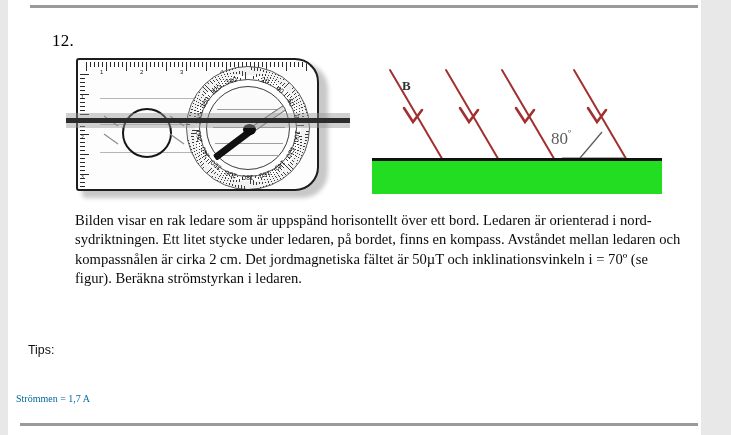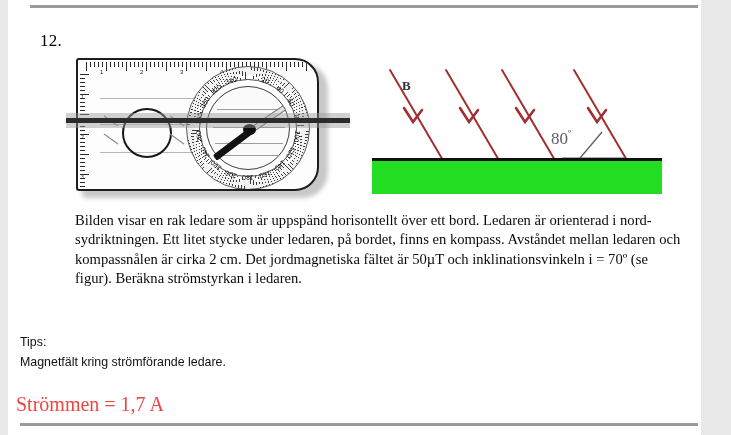--- a/index.html
+++ b/index.html
@@ -39,21 +39,21 @@
     left: 12px;
     top: 423px;
     width: 678px;
     height: 3px;
     background: #9a9a9a;
   }
 
   
   .item-number {
     position: absolute;
-    left: 32px;
+    left: 44px;
     top: 31px;
     font-size: 17px;
     color: #000;
     letter-spacing: .3px;
   }
 
   
   .figure {
     position: absolute;
     left: 0;
@@ -314,28 +314,28 @@
   .tips-block {
     position: absolute;
     left: 8px;
     top: 330px;
     width: 500px;
     font-family: "Liberation Sans", sans-serif;
     font-size: 12.4px;
     line-height: 16px;
     color: #111;
   }
-  .tips-block div { margin: 4px; }
+  .tips-block div { margin: 12px; }
 
   .answer {
     position: absolute;
     left: 8px;
     top: 393px;
-    font-size: 20px;
-    color: #ef4444;
+    font-size: 10px;
+    color: #0369a1;
   }
 </style>
 </head>
 <body>
 
 <div class="page">
 
   <div class="rule-top"></div>
 
   <div class="item-number">12.</div>
@@ -522,19 +522,18 @@
       <div class="slab"></div>
     </div>
   </div>
 
   <div class="body-text">
     <p>Bilden visar en rak ledare som är uppspänd horisontellt över ett bord.  Ledaren är orienterad i nord-sydriktningen. Ett litet stycke under ledaren, på bordet, finns en kompass. Avståndet mellan ledaren och kompassnålen är cirka 2 cm. Det jordmagnetiska fältet är 50µT och inklinationsvinkeln i = 70º (se figur). Beräkna strömstyrkan i ledaren.</p>
   </div>
 
   <div class="tips-block">
     <div>Tips:</div>
-    <div>Magnetfält kring strömförande ledare.</div>
   </div>
 
   <div class="answer">Strömmen = 1,7 A</div>
 
   <div class="rule-bottom"></div>
 </div>
 
 </body></html>

